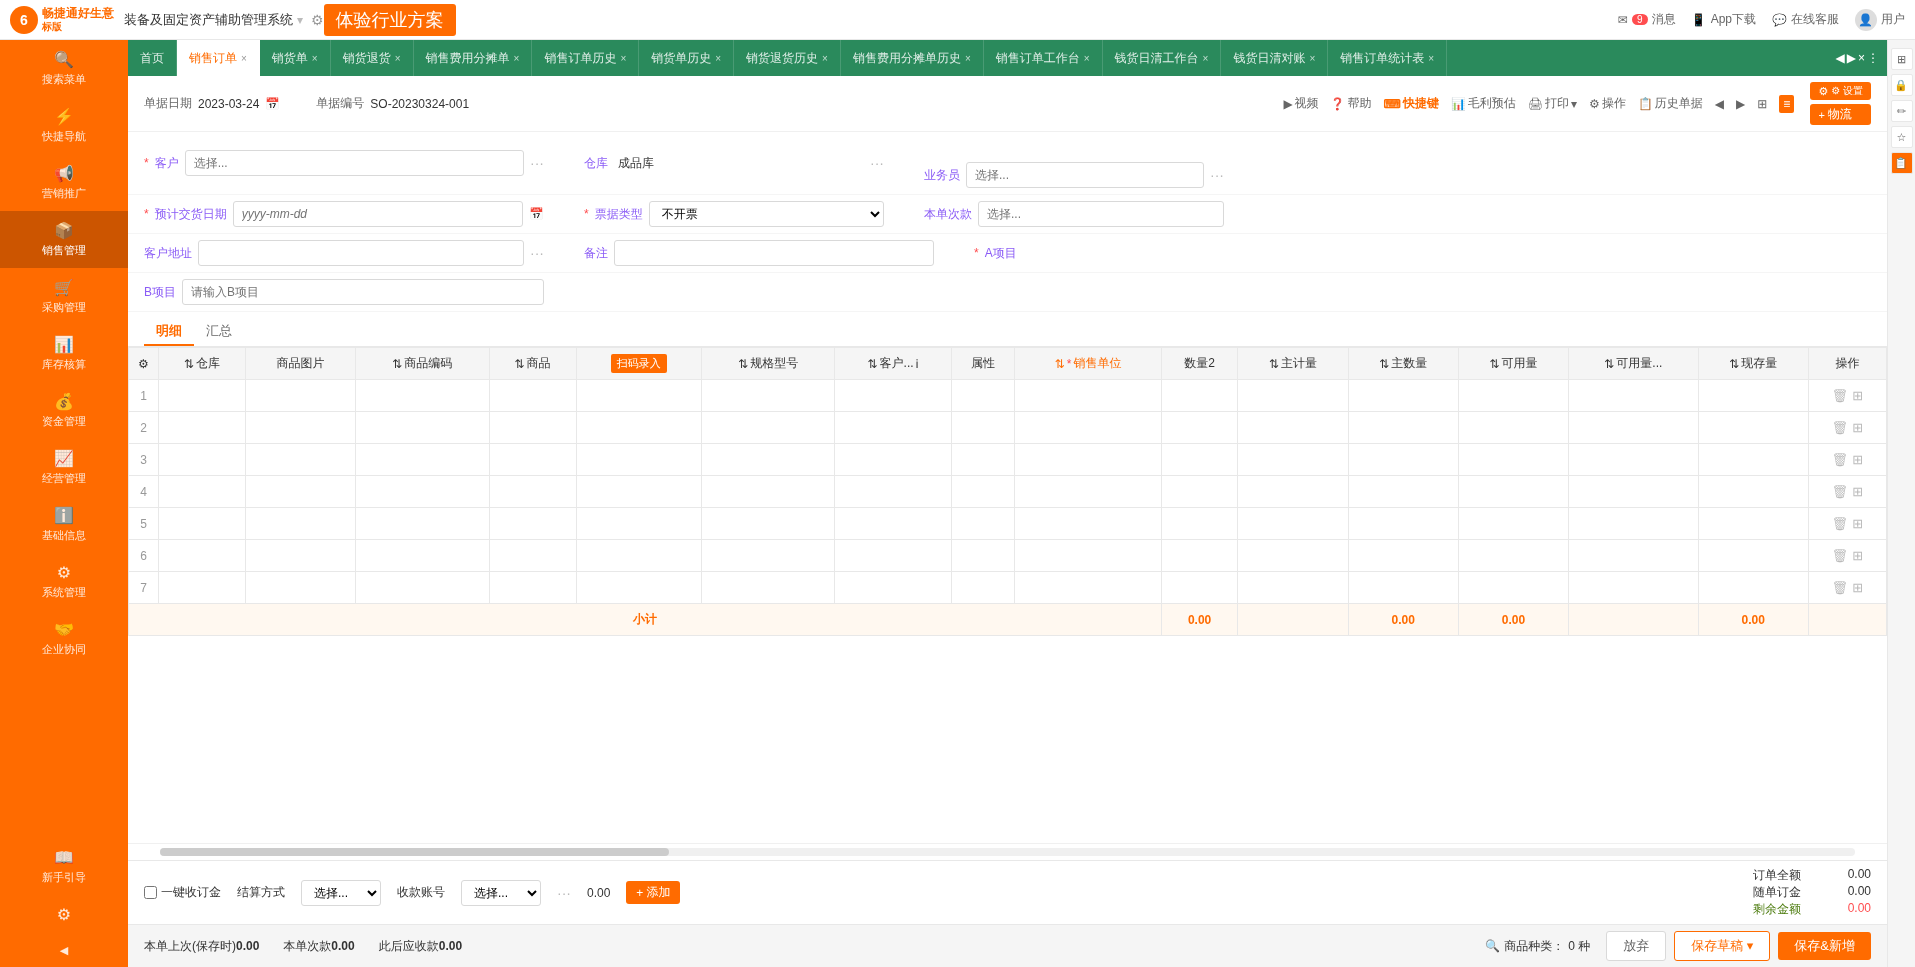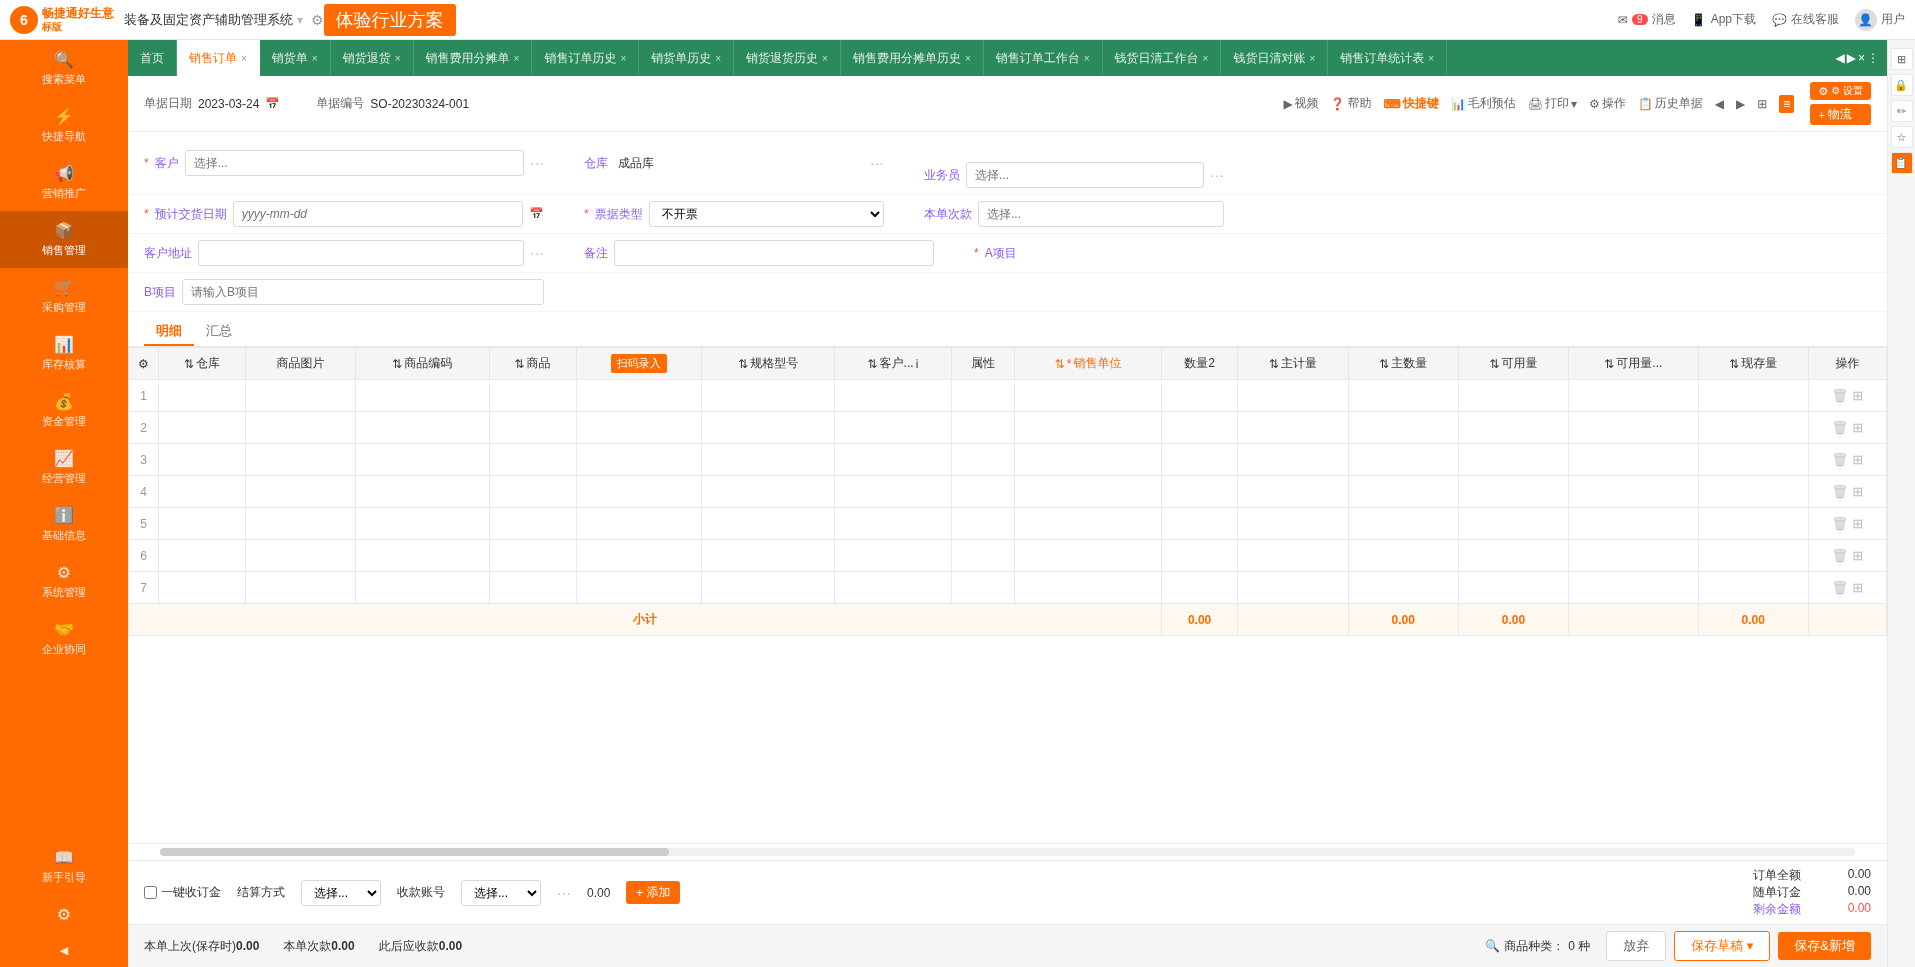--- a/index.html
+++ b/index.html
@@ -688,21 +688,21 @@
             <div class="footer-summary">
               <div class="summary-line">
                 <span>订单全额</span>
                 <span class="summary-val">0.00</span>
               </div>
               <div class="summary-line">
                 <span>随单订金</span>
                 <span class="summary-val">0.00</span>
               </div>
               <div class="summary-line">
-                <span style="color:#8b5cf6;">剩余金额</span>
+                <span style="color:#4d7c0f;">剩余金额</span>
                 <span class="summary-val" style="color:#ff4d4f;">0.00</span>
               </div>
             </div>
           </div>
         </div>
 
         <div class="footer-bar">
           <div class="footer-left">
             <div class="footer-stat">
               <span>本单上次(保存时)</span>

